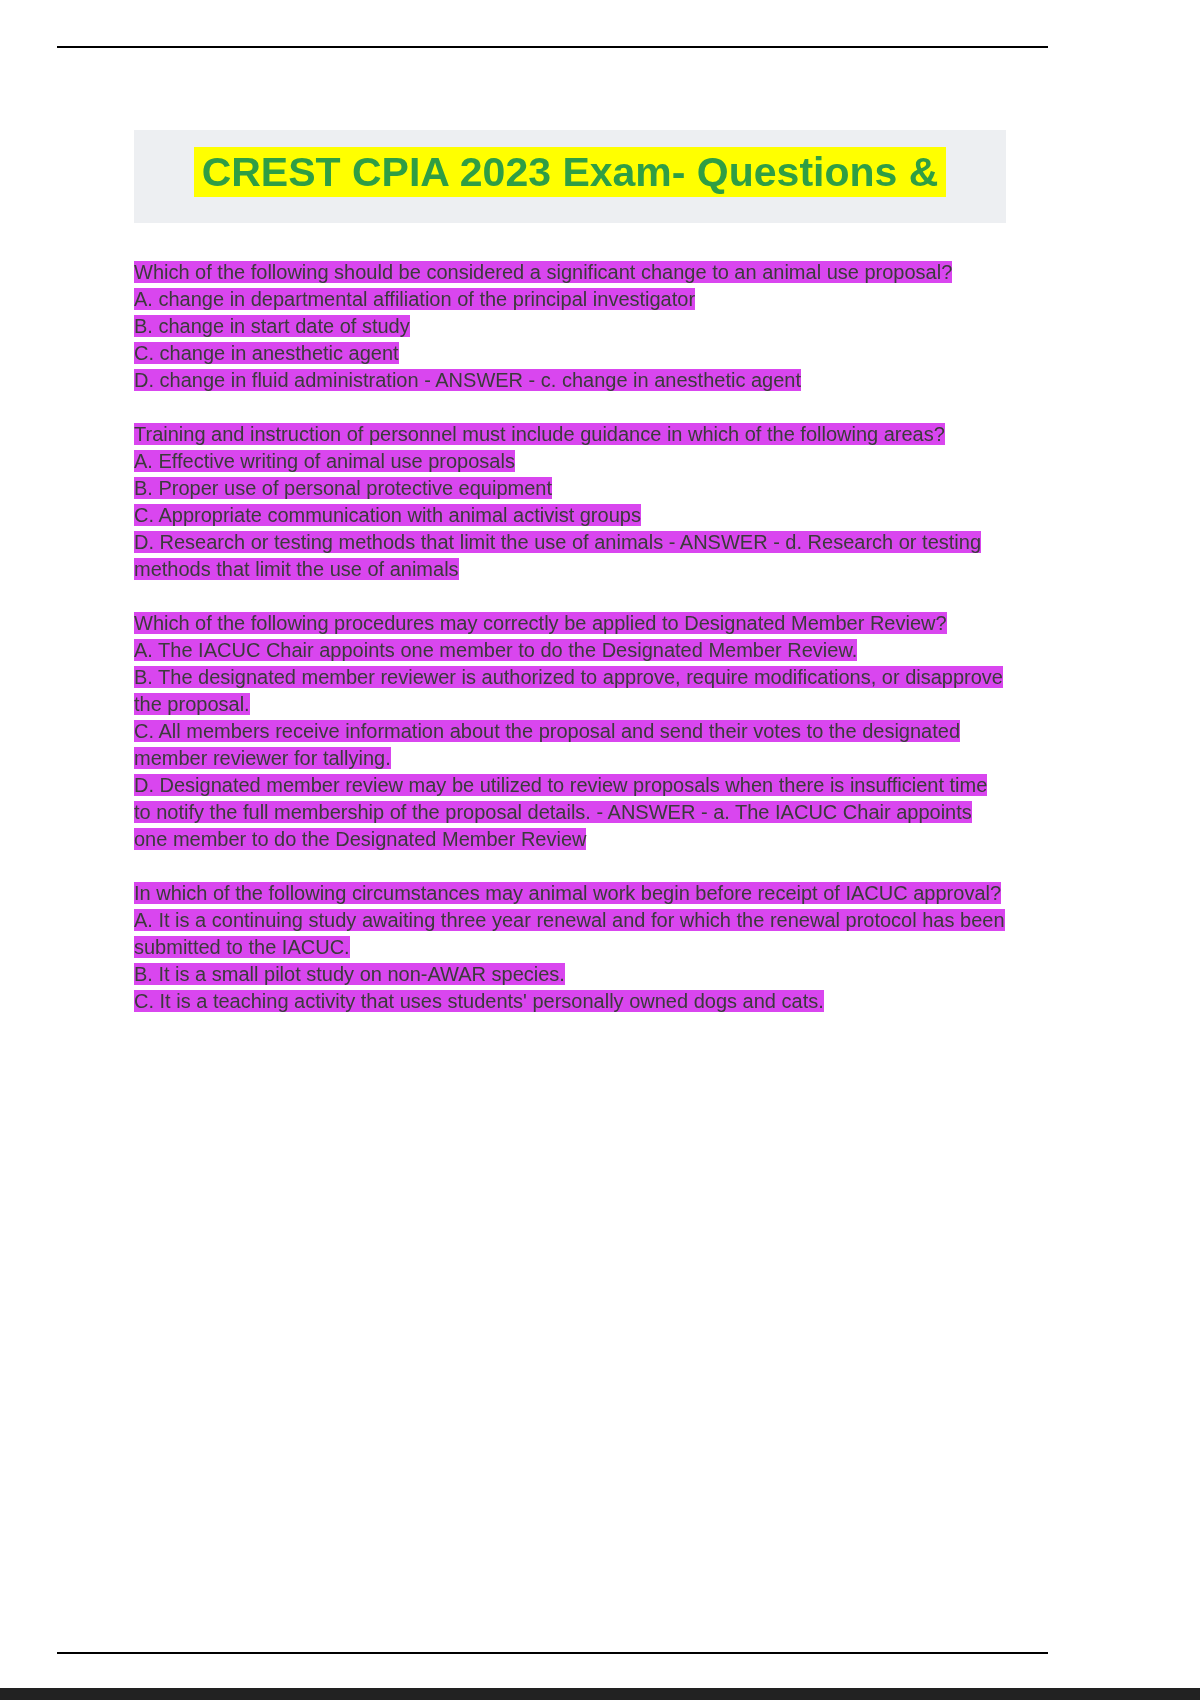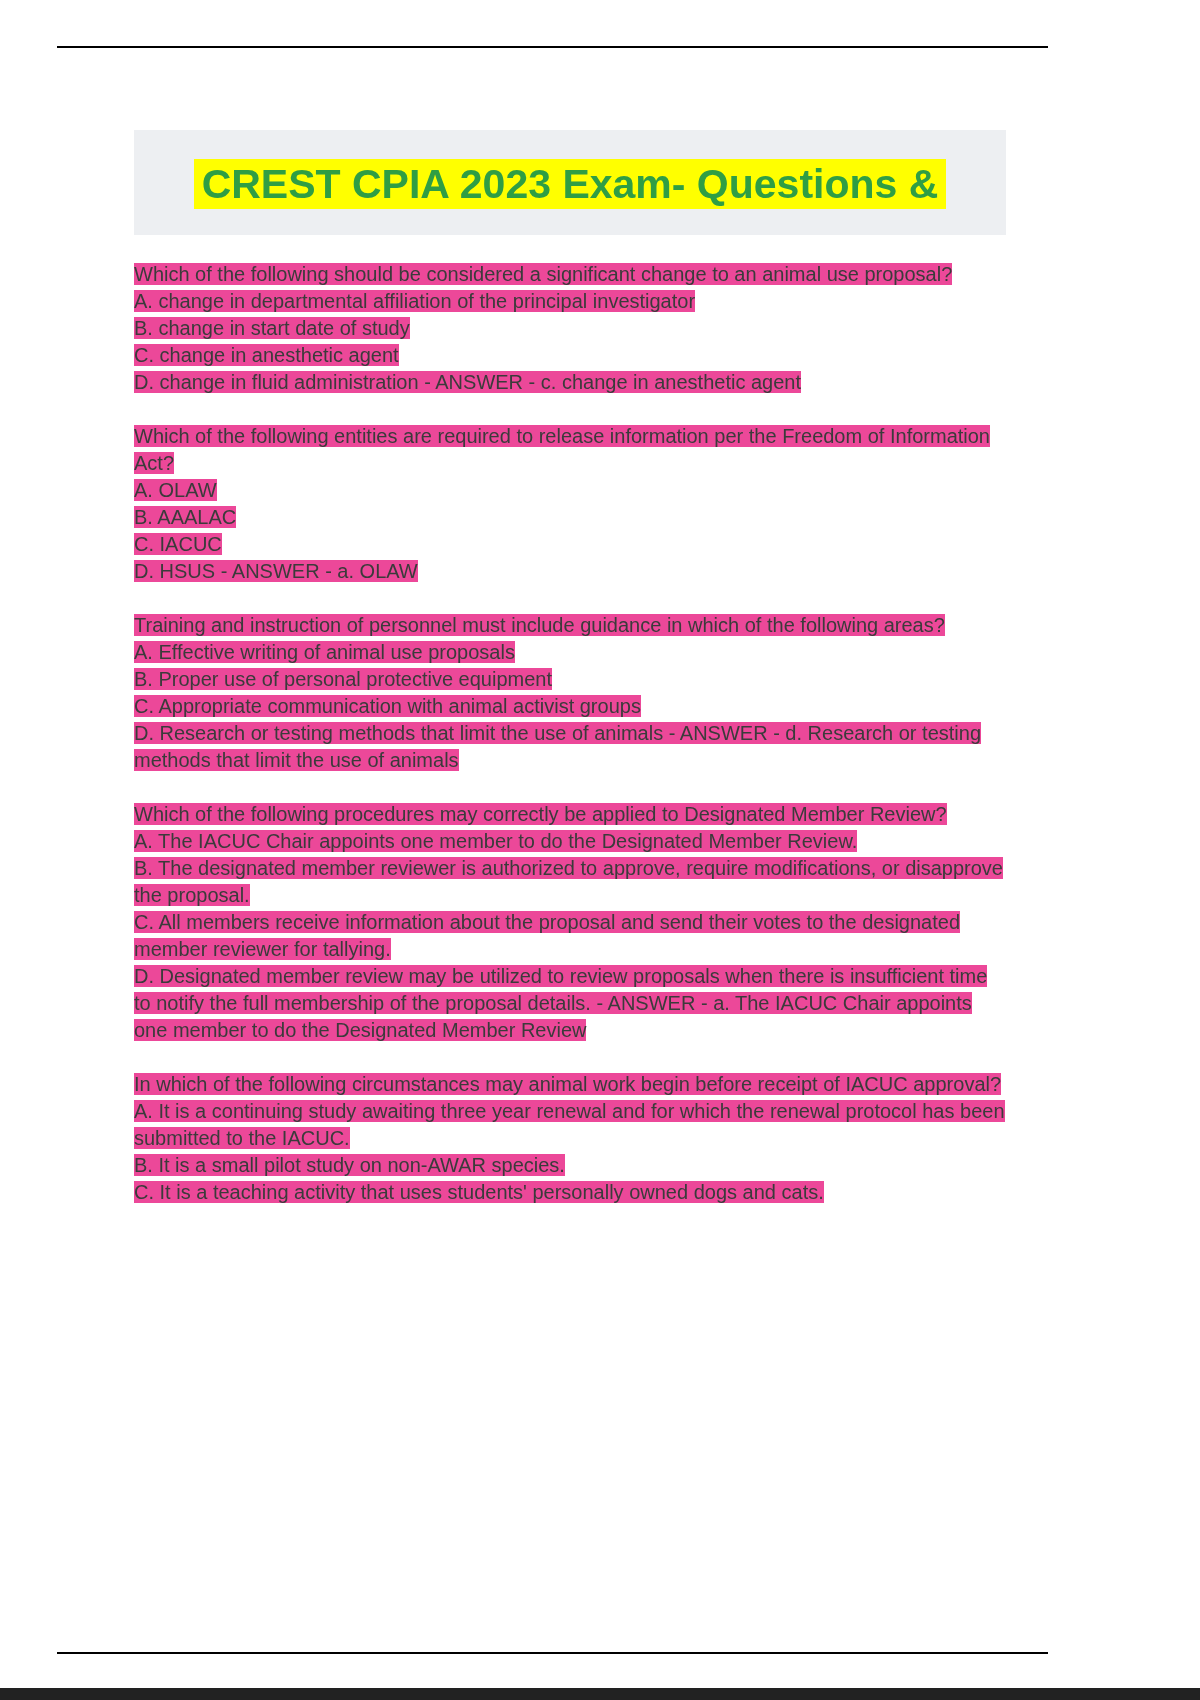--- a/index.html
+++ b/index.html
@@ -43,22 +43,22 @@
     background: #222222;
   }
   .content {
     position: absolute;
     top: 130px;
     left: 134px;
     width: 872px;
   }
   .title-block {
     background: #edeff2;
-    padding: 26px 0 14px 0;
-    margin-bottom: 26px;
+    padding: 14px 0 14px 0;
+    margin-bottom: 36px;
   }
   .title-line {
     display: block;
     text-align: center;
     line-height: 56px;
   }
   .title-hl {
     display: inline;
     background: #ffff00;
     color: #2f9e44;
@@ -69,37 +69,36 @@
   .questions {
     color: #3b3b3b;
     font-size: 20px;
     line-height: 27px;
   }
   .question-block {
     margin-bottom: 27px;
   }
   .tline {
     display: inline;
-    background: #ec4899;
+    background: #d946ef;
   }
 </style>
 </head>
 <body>
 
 <div class="page">
   <div class="top-rule"></div>
 
   <div class="content">
     <div class="title-block">
       <span class="title-line"><span class="title-hl">CREST CPIA 2023 Exam- Questions &amp;</span></span>
     </div>
 
     <div class="questions" id="questions">
         <div class="question-block"><span class="tline">Which of the following should be considered a significant change to an animal use proposal?</span><br><span class="tline">A. change in departmental affiliation of the principal investigator</span><br><span class="tline">B. change in start date of study</span><br><span class="tline">C. change in anesthetic agent</span><br><span class="tline">D. change in fluid administration - ANSWER - c. change in anesthetic agent</span></div>
-        <div class="question-block"><span class="tline">Which of the following entities are required to release information per the Freedom of Information Act?</span><br><span class="tline">A. OLAW</span><br><span class="tline">B. AAALAC</span><br><span class="tline">C. IACUC</span><br><span class="tline">D. HSUS - ANSWER - a. OLAW</span></div>
         <div class="question-block"><span class="tline">Training and instruction of personnel must include guidance in which of the following areas?</span><br><span class="tline">A. Effective writing of animal use proposals</span><br><span class="tline">B. Proper use of personal protective equipment</span><br><span class="tline">C. Appropriate communication with animal activist groups</span><br><span class="tline">D. Research or testing methods that limit the use of animals - ANSWER - d. Research or testing methods that limit the use of animals</span></div>
         <div class="question-block"><span class="tline">Which of the following procedures may correctly be applied to Designated Member Review?</span><br><span class="tline">A. The IACUC Chair appoints one member to do the Designated Member Review.</span><br><span class="tline">B. The designated member reviewer is authorized to approve, require modifications, or disapprove the proposal.</span><br><span class="tline">C. All members receive information about the proposal and send their votes to the designated member reviewer for tallying.</span><br><span class="tline">D. Designated member review may be utilized to review proposals when there is insufficient time to notify the full membership of the proposal details. - ANSWER - a. The IACUC Chair appoints one member to do the Designated Member Review</span></div>
         <div class="question-block"><span class="tline">In which of the following circumstances may animal work begin before receipt of IACUC approval?</span><br><span class="tline">A. It is a continuing study awaiting three year renewal and for which the renewal protocol has been submitted to the IACUC.</span><br><span class="tline">B. It is a small pilot study on non-AWAR species.</span><br><span class="tline">C. It is a teaching activity that uses students' personally owned dogs and cats.</span></div>
       </div>
   </div>
 
   <div class="bottom-rule"></div>
   <div class="footer-band"></div>
 </div>
 

